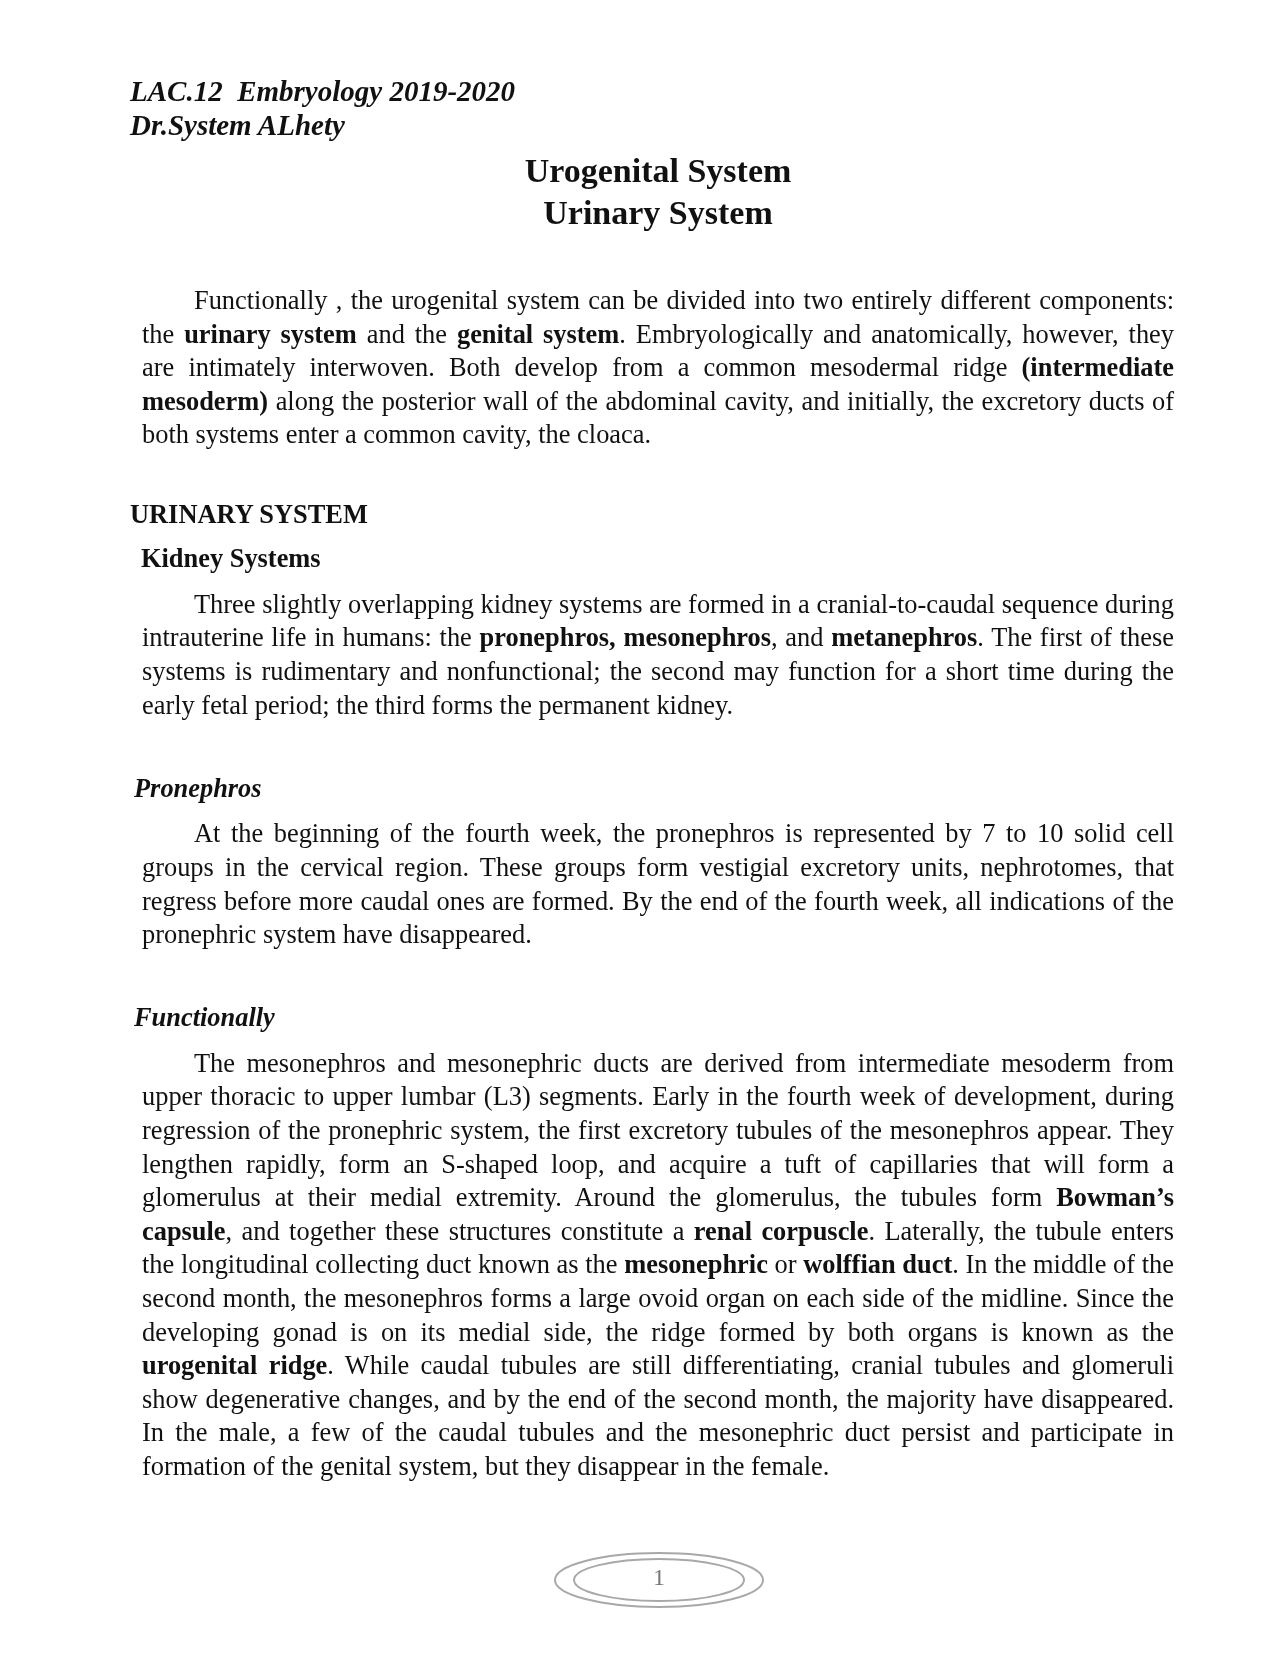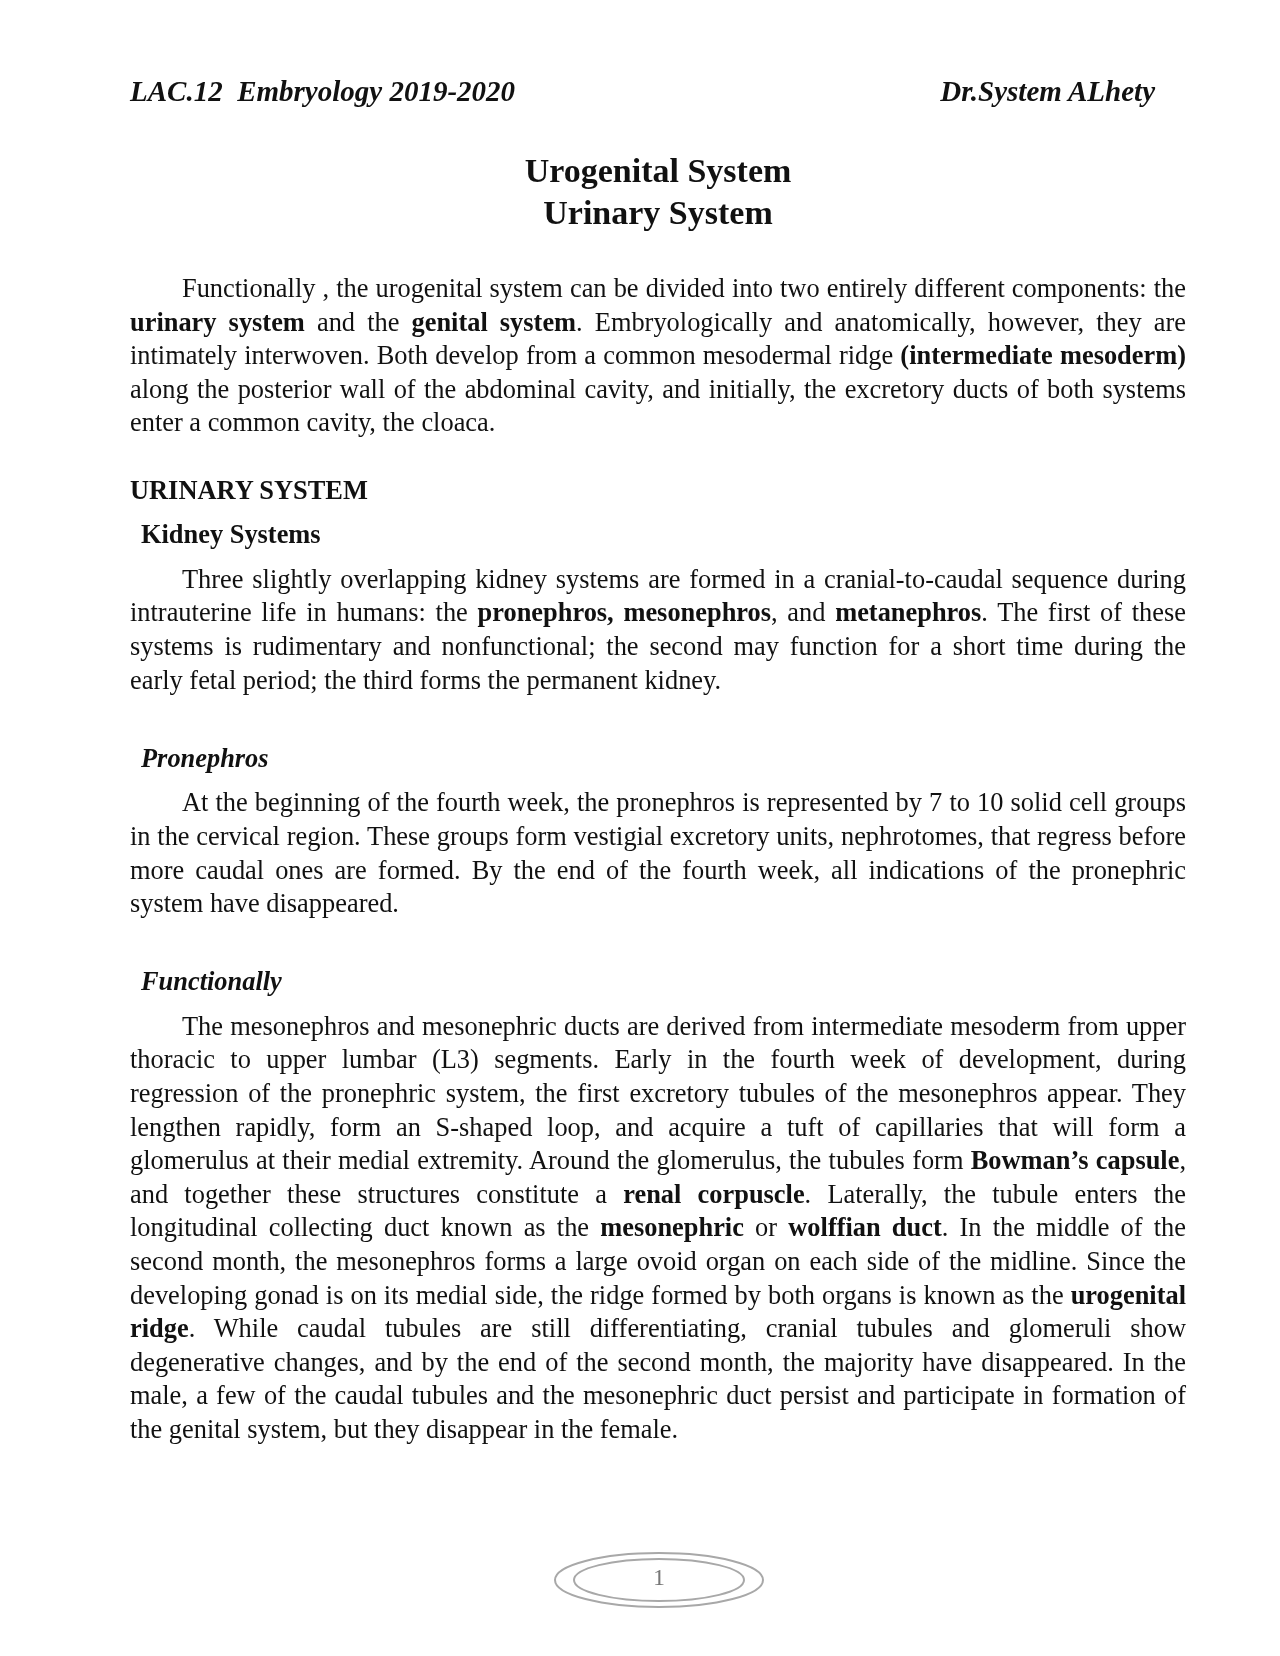--- a/index.html
+++ b/index.html
@@ -1,28 +1,28 @@
 <!DOCTYPE html>
 <html><head>
 <meta charset="utf-8">
 <style>
   html, body { margin: 0; padding: 0; background: #ffffff; }
   body { width: 1280px; height: 1656px; position: relative; overflow: hidden;
          font-family: "Liberation Serif", "DejaVu Serif", serif; color: #111; }
   .header { position: absolute; top: 74px; left: 130px; width: 1025px; display: flex;
-            justify-content: space-between; font-style: italic; font-weight: bold; font-size: 29px; line-height: 34px; }
+            justify-content: space-between; font-style: italic; font-weight: bold; font-size: 29px; line-height: 34px; flex-direction: column; }
   .title { position: absolute; top: 150px; left: 0; width: 1316px; text-align: center;
            font-weight: bold; font-size: 34px; line-height: 42px; }
   .content { position: absolute; top: 272px; left: 130px; width: 1056px; font-size: 26.4px; line-height: 33.6px; }
-  .content p { margin: 0; text-align: justify; text-indent: 52px; }
+  .content p { margin: 12px; text-align: justify; text-indent: 52px; }
   .content p.last-left { text-align-last: left; }
   .gap { height: 33.6px; }
   .h-upper { font-weight: bold; margin: 0; font-size: 26.4px; }
   .h-sub { font-weight: bold; margin: 11px; font-size: 26.4px; }
-  .h-ital { font-weight: bold; font-style: italic; margin: 11px; font-size: 26.4px; }
+  .h-ital { font-weight: bold; font-style: italic; margin: 4px; font-size: 26.4px; }
   b { font-weight: bold; }
   .footer { position: absolute; top: 1550px; left: 553px; width: 212px; height: 60px; }
   .footer svg { position: absolute; left: 0; top: 0; }
   .page-num { position: absolute; left: 0; top: 14px; width: 212px; text-align: center; font-size: 24px; color: #777; }
 </style>
 </head>
 <body>
 
 <div class="header">
   <span style="white-space:pre;">LAC.12  Embryology 2019-2020</span>

